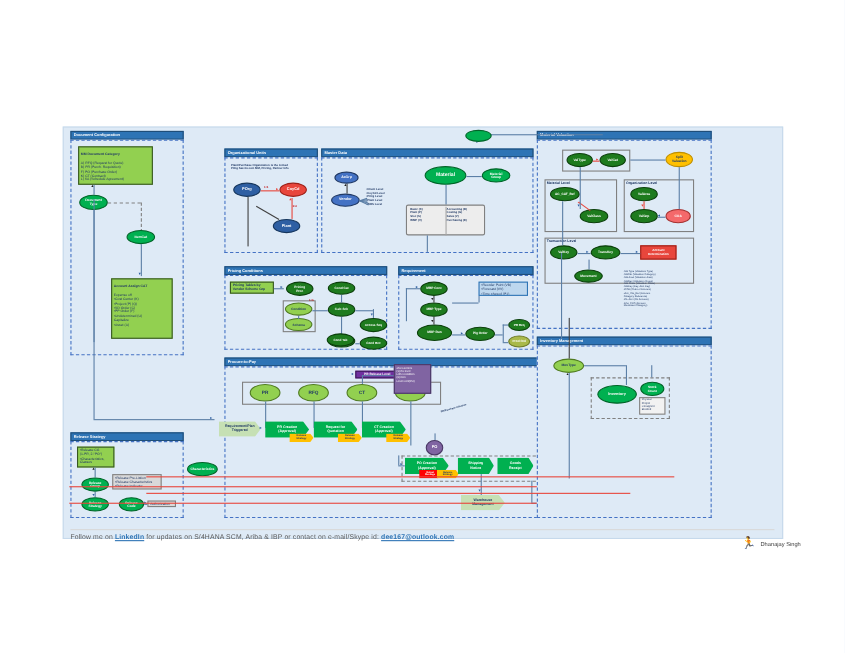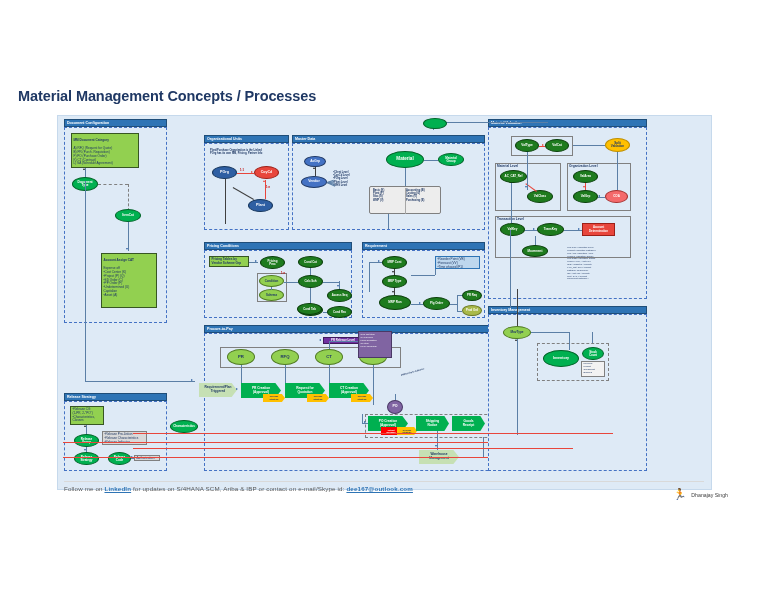--- a/index.html
+++ b/index.html
@@ -135,21 +135,20 @@
   }
   .sig .glyph { font-size:11px; color:#C89B30; line-height:1; }
   .sig .nm { font-size:5.2px; color:#404040; }
   .rule { position:absolute; left:64px; top:481px; width:640px; height:0.6px; background:#D9D9D9; }
 </style>
 </head>
 <body>
 
 <div id="page">
 
-  <div class="title">Material Management Concepts / Processes</div>
 
   <div class="canvas">
 
     <div class="panel" style="left:6px; top:3px; width:103px; height:204px;">
       <div class="hdr">Document Configuration</div>
       <div class="body">
 
         <div class="txtbox greenbox" style="left:6px; top:5px; width:68px; height:35px;">
           <div style="margin-bottom:1px;">MM Document Category</div>
           <div style="font-weight:normal;">A) RFQ (Request for Quote)

